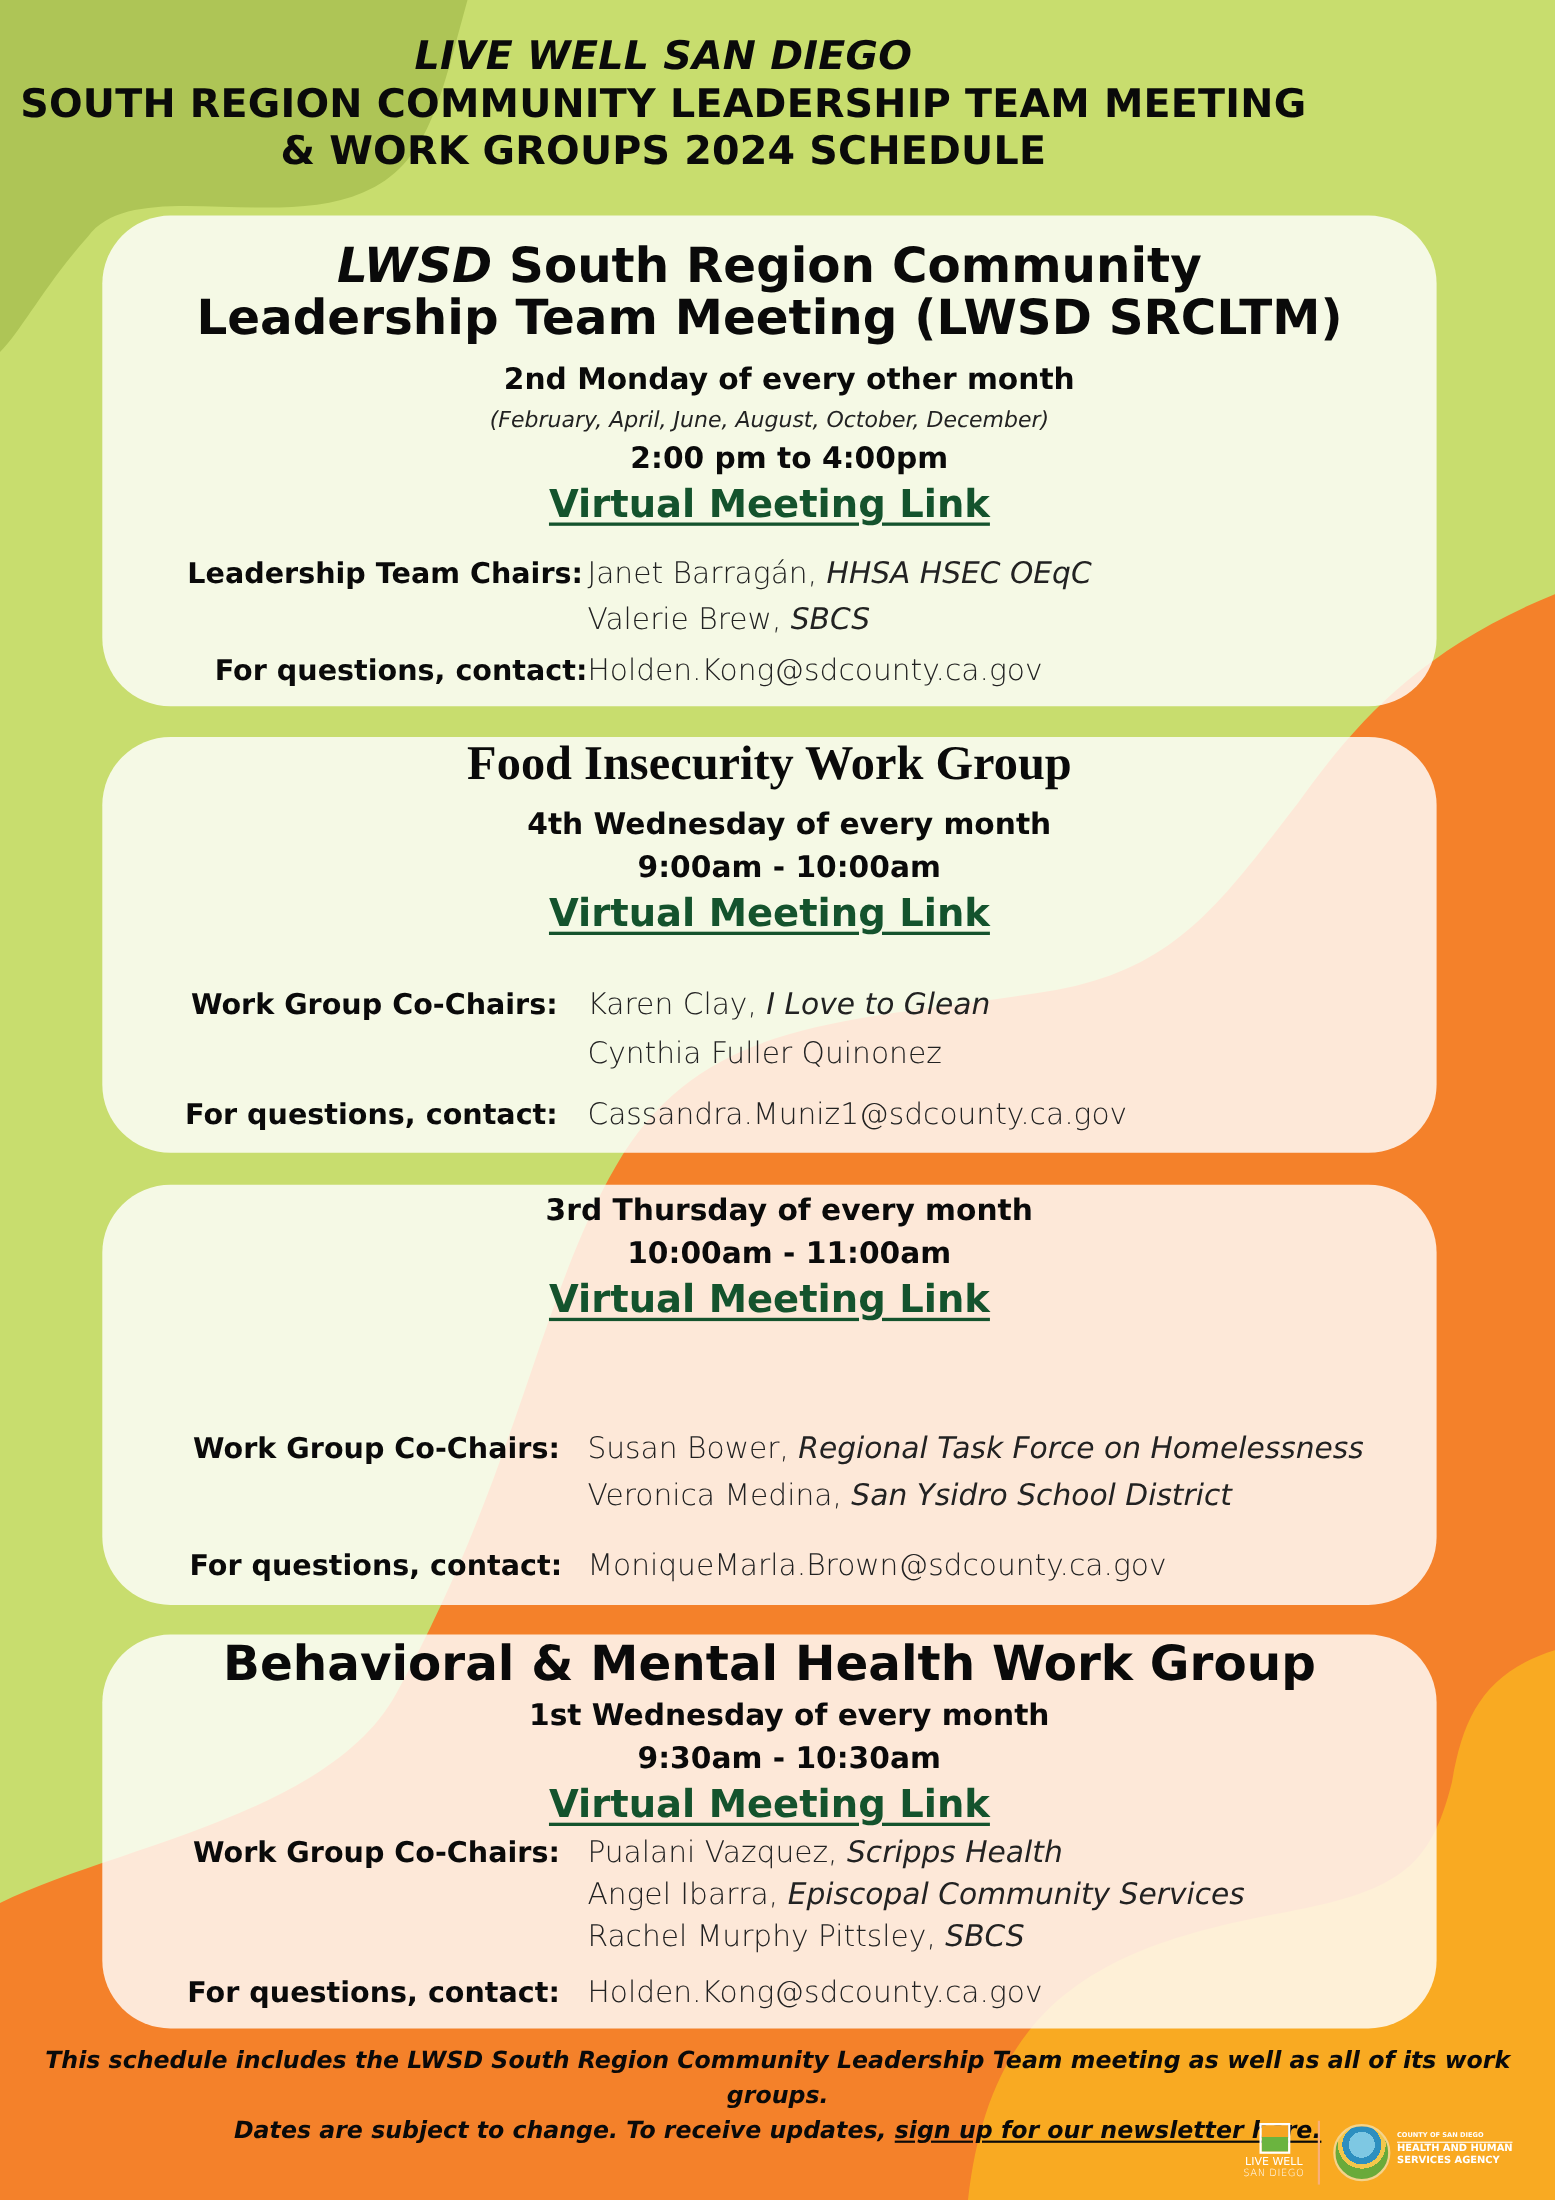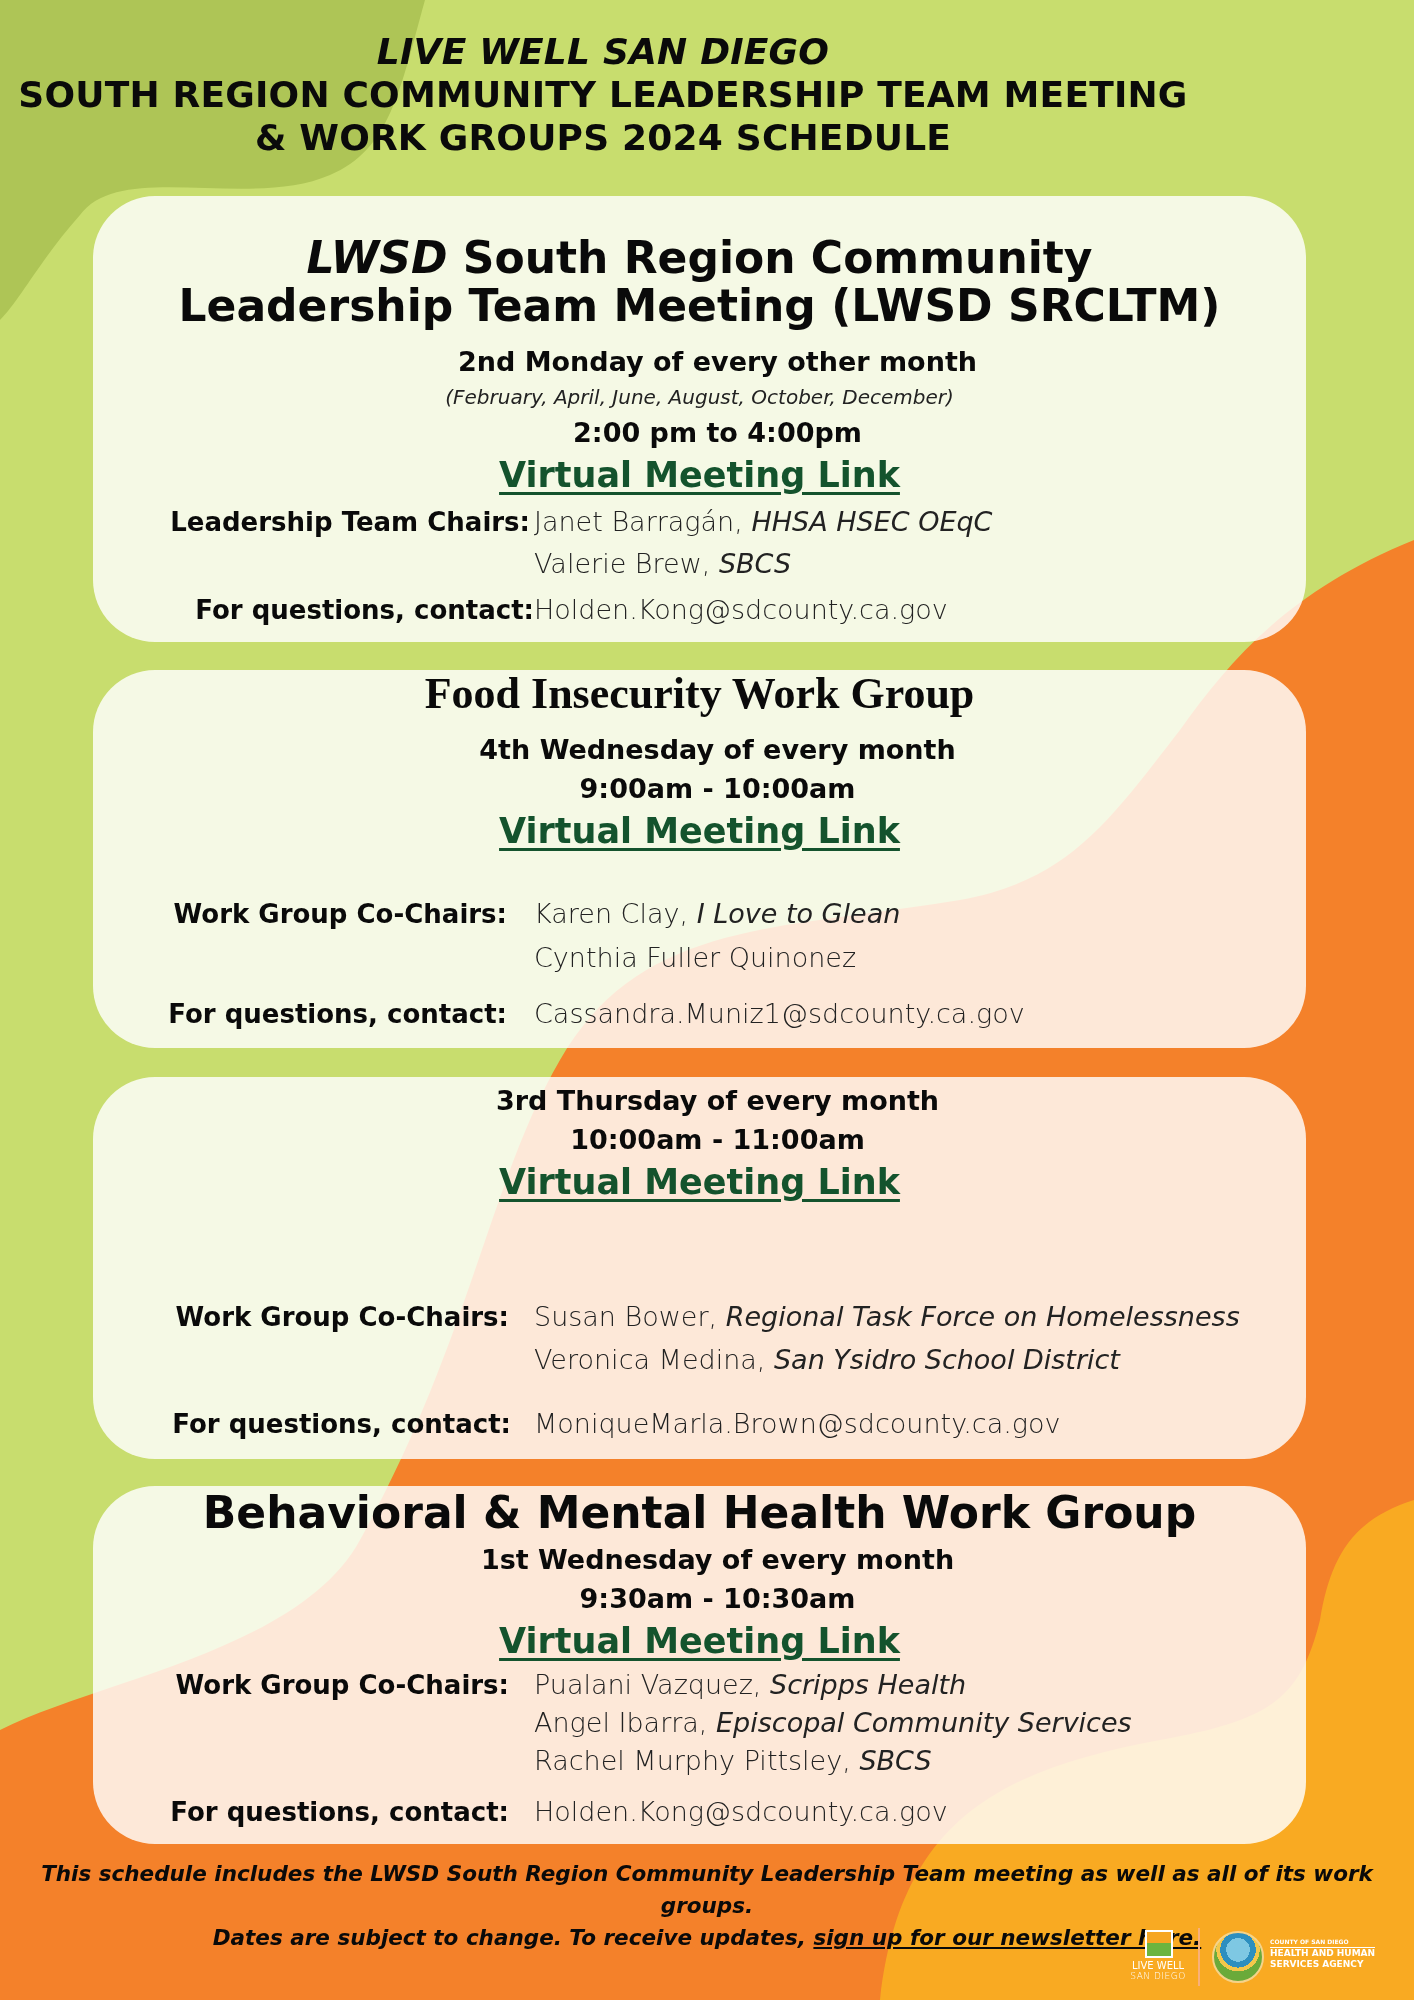--- a/index.html
+++ b/index.html
@@ -87,21 +87,21 @@
   <path d="M1020 2000 C1050 1880 1110 1820 1214 1780 L1230 1880 C1150 1920 1100 1960 1080 2000 Z" fill="#f4812a" opacity="0"></path>
 </svg>
 
 <div class="header">
   <div class="l1">LIVE WELL SAN DIEGO</div>
   <div>SOUTH REGION COMMUNITY LEADERSHIP TEAM MEETING</div>
   <div>&amp; WORK GROUPS 2024 SCHEDULE</div>
 </div>
 
 <div class="card" style="top:196px; height:446px;">
-  <div class="card-title" style="margin-top:38px;">
+  <div class="card-title" style="margin-top:22px;">
     <i>LWSD</i><span> South Region Community</span><br>
     <span>Leadership Team Meeting (LWSD SRCLTM)</span>
   </div>
   <div class="sched" style="margin-top:12px;">2nd Monday of every other month</div>
   <div class="months">(February, April, June, August, October, December)</div>
   <div class="sched">2:00 pm to 4:00pm</div>
   <a class="link">Virtual Meeting Link</a>
   <div class="row" style="top:347px;">
     <span class="val" style="left:441px;"><span>Valerie Brew, </span><i>SBCS</i></span>
   </div>

